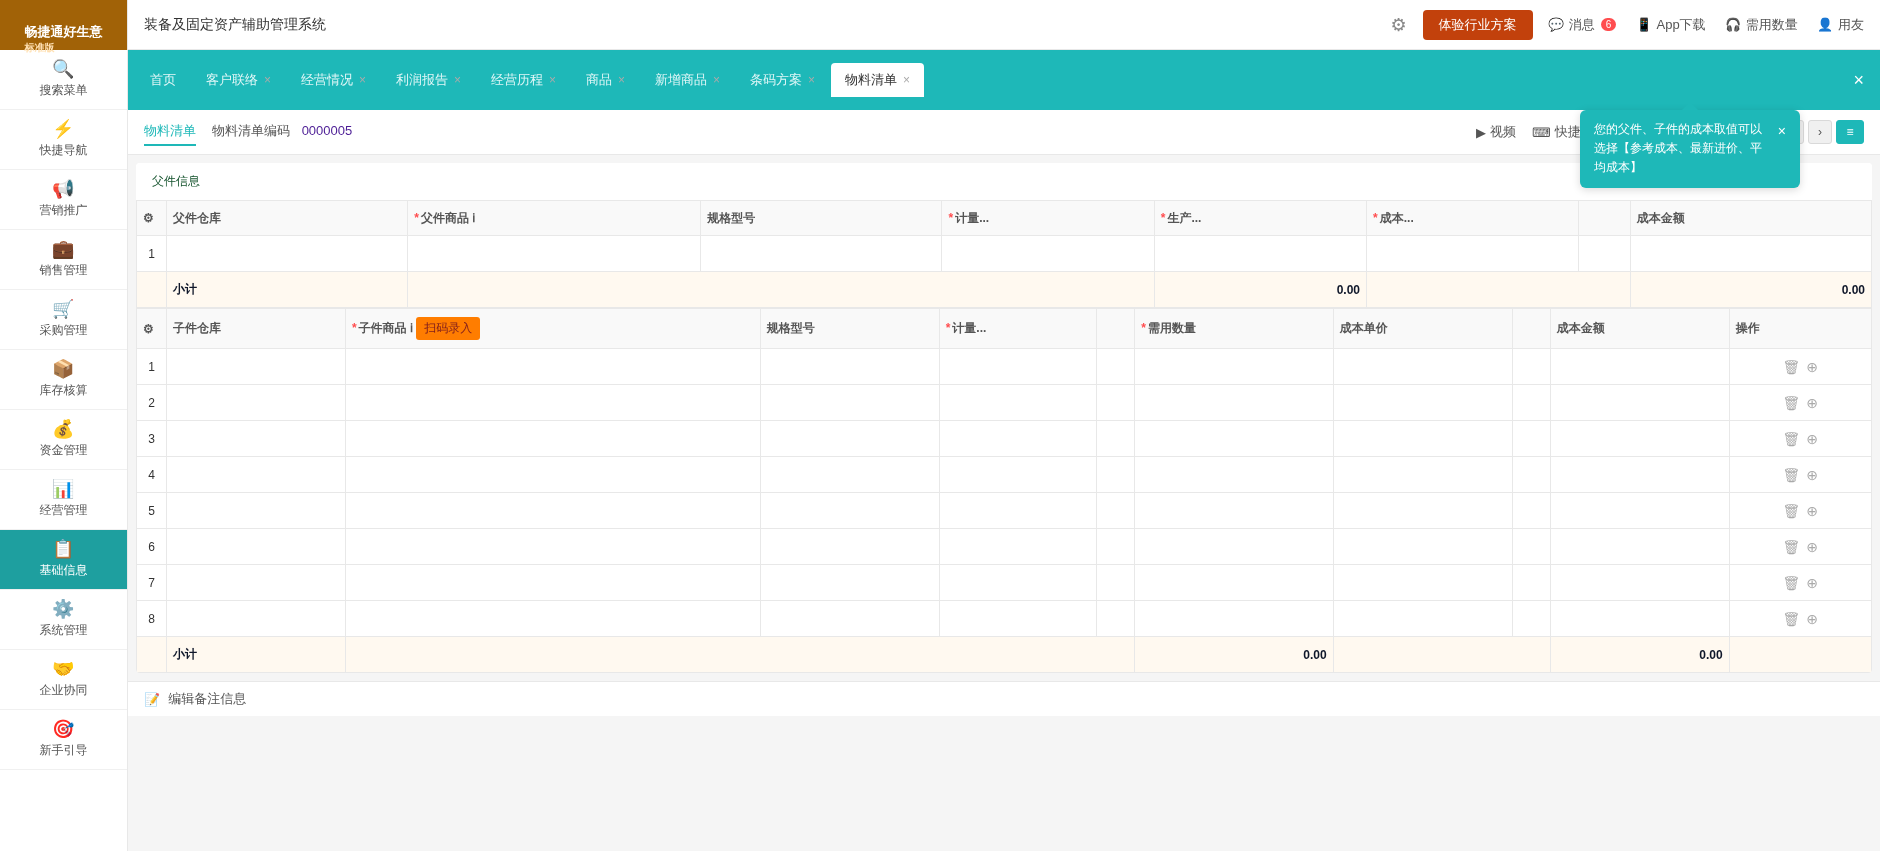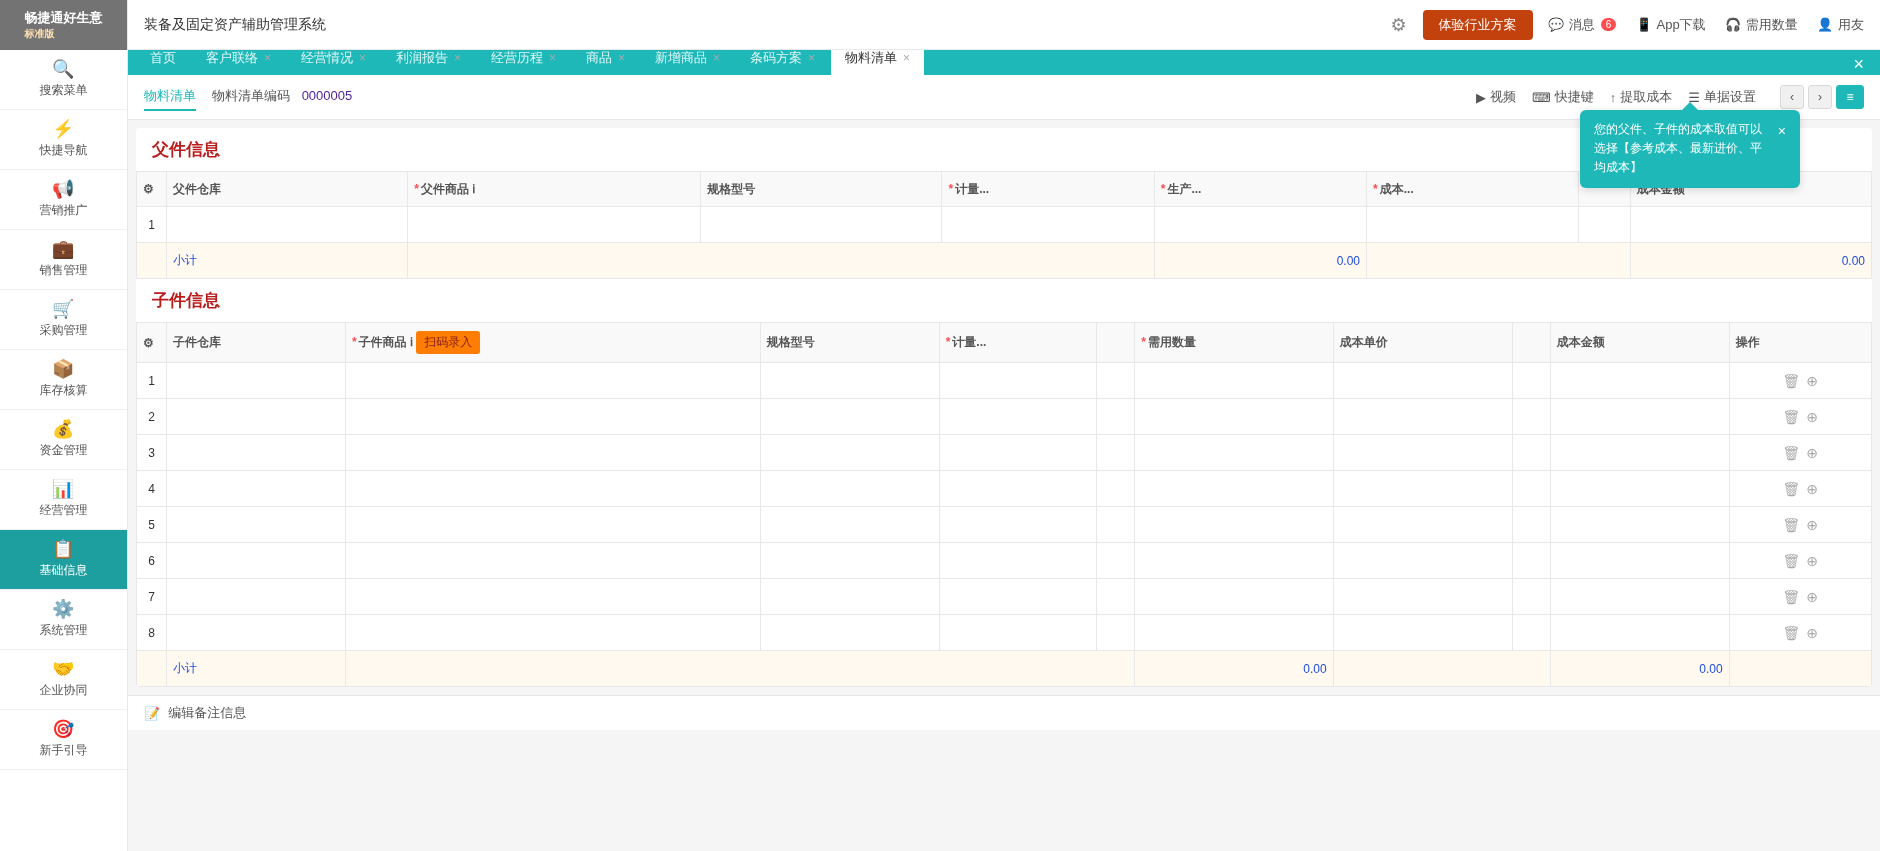--- a/index.html
+++ b/index.html
@@ -8,24 +8,23 @@
     
     .sidebar {
       width: 128px;
       background: #fff;
       border-right: 1px solid #e8e8e8;
       display: flex;
       flex-direction: column;
       flex-shrink: 0;
     }
     .sidebar-logo {
-      background: #737373;
+      background: #a16207;
       height: 50px;
       display: flex;
-      align-items: center;
       justify-content: center;
       color: #fff;
       font-size: 13px;
       font-weight: bold;
       padding: 24px;
       line-height: 1.3;
     }
     .sidebar-logo .logo-tag {
       font-size: 10px;
       color: #ffe0b2;
@@ -106,22 +105,22 @@
       border-radius: 8px;
       font-size: 10px;
       padding: 1px 5px;
       margin-left: 2px;
     }
 
     
     .nav-tabs {
       background: #1eb8b8;
       display: flex;
-      align-items: flex-end;
-      height: 25px;
+      align-items: center;
+      height: 60px;
       padding: 0 8px;
       gap: 2px;
       overflow-x: auto;
     }
     .nav-tab {
       display: flex;
       align-items: center;
       padding: 8px 14px;
       color: #e0f7f7;
       cursor: pointer;
@@ -189,23 +188,23 @@
     
     .panel {
       background: #fff;
       margin: 8px;
       border-radius: 4px;
       overflow: hidden;
     }
 
     .section-title {
       padding: 10px 16px;
-      font-size: 17px;
-      font-weight: bold;
-      color: #b91c1c;
+      font-size: 12px;
+      font-weight: normal;
+      color: #14532d;
       background: #fff;
     }
 
     
     .data-table {
       width: 100%;
       border-collapse: collapse;
       font-size: 12px;
     }
     .data-table th {
@@ -217,22 +216,22 @@
       white-space: nowrap;
     }
     .data-table td {
       border: 1px solid #e8e8e8;
       padding: 6px;
       color: #333;
       height: 36px;
     }
     .data-table .subtotal td {
       background: #fff9f0;
-      font-weight: normal;
-      color: #1d4ed8;
+      font-weight: bold;
+      color: #0f172a;
     }
     .required-star { color: #ff4d4f; margin-right: 2px; }
     .th-gear { text-align: center; width: 30px; }
     .scan-btn {
       background: #ff7d00;
       color: #7f1d1d;
       border: none;
       border-radius: 3px;
       padding: 3px 8px;
       cursor: pointer;
@@ -501,21 +500,20 @@
             <td colspan="1"></td>
             <td>小计</td>
             <td colspan="3"></td>
             <td style="text-align:right;">0.00</td>
             <td colspan="2"></td>
             <td style="text-align:right;">0.00</td>
           </tr>
         </tbody>
       </table>
 
-      <div class="section-title">子件信息</div>
       <table class="data-table">
         <thead>
           <tr>
             <th class="th-gear">⚙</th>
             <th>子件仓库</th>
             <th><span class="required-star">*</span>子件商品 ℹ <button class="scan-btn">扫码录入</button></th>
             <th>规格型号</th>
             <th><span class="required-star">*</span>计量...</th>
             <th></th>
             <th><span class="required-star">*</span>需用数量</th>

